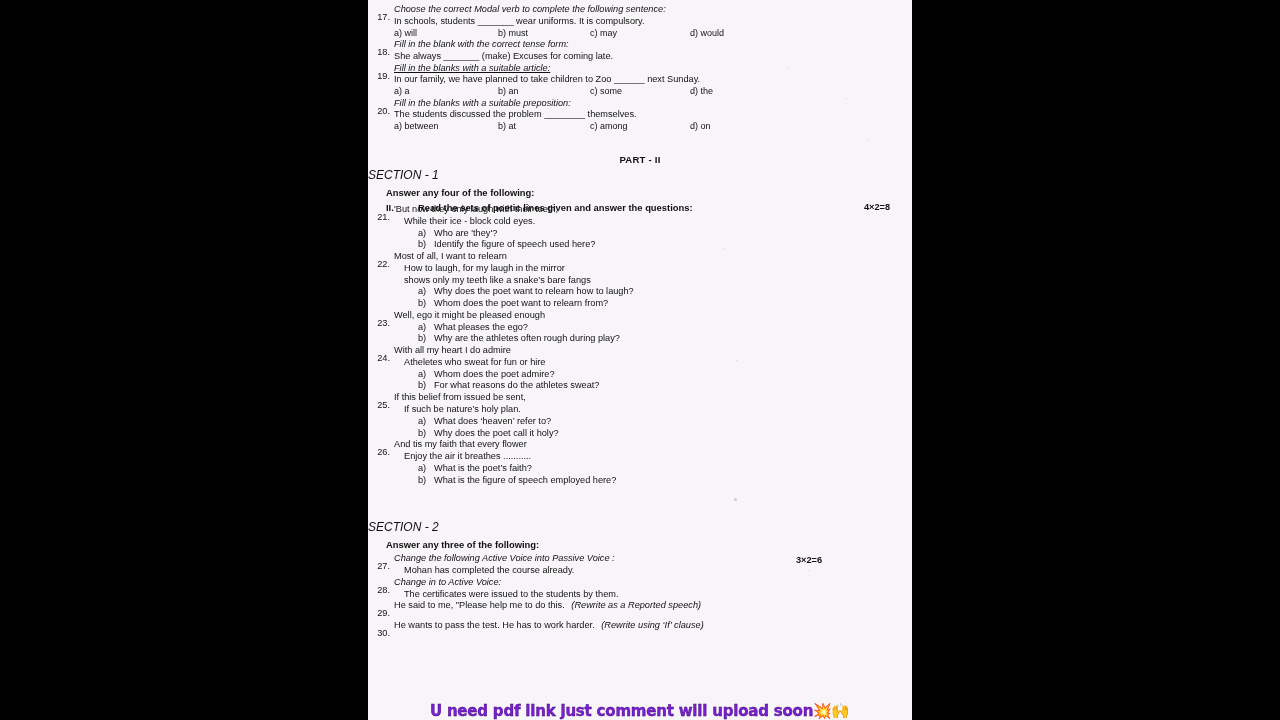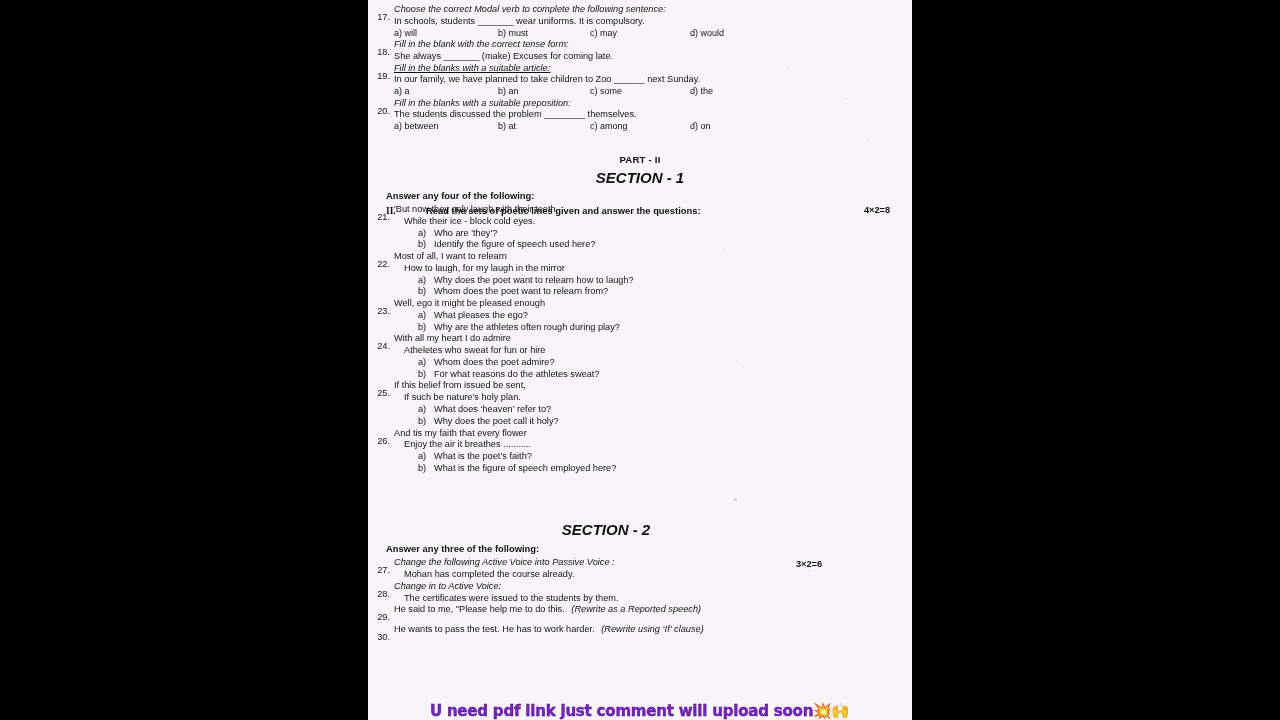--- a/index.html
+++ b/index.html
@@ -79,24 +79,24 @@
   .o2 { width: 92px; }
   .o3 { width: 100px; }
   .o4 { width: 80px; }
   .part-title {
     text-align: center;
     font-weight: bold;
     font-size: 9.6px;
     letter-spacing: .2px;
   }
   .section-title {
-    text-align: center;
-    font-weight: bold;
+    text-align: left;
+    font-weight: normal;
     font-style: italic;
-    font-size: 15px;
+    font-size: 12px;
   }
   .lead {
     font-weight: bold;
     font-size: 9.4px;
   }
   .marks {
     position: absolute;
     right: 22px;
     font-weight: bold;
     font-size: 9.2px;
@@ -201,21 +201,21 @@
             </div>
           </div>
         </div>
       </div>
 
       <div style="position:absolute;left:0;top:154px;width:544px;">
         <div class="part-title">PART - II</div>
         <div class="section-title" style="margin-top:2px;">SECTION - 1</div>
         <div class="lead" style="margin-top:3px;padding-left:18px;">Answer any four of the following:</div>
         <div class="rowhead" style="margin-top:3px;padding-left:18px;">
-          <span class="lead" style="width:40px;font-family:Liberation Serif, serif;">II.</span>
+          <span class="lead" style="width:32px;">II.</span>
           <span class="lead">Read the sets of poetic lines given and answer the questions:</span>
           <span class="marks" style="top:0;">4×2=8</span>
         </div>
       </div>
 
       <div style="position:absolute;left:0;top:204px;width:544px;">
 
         <div class="q">
           <div class="qnum">21.</div>
           <div class="qbody">
@@ -228,20 +228,21 @@
               <span class="lbl">b)</span><span>Identify the figure of speech used here?</span>
             </div>
           </div>
         </div>
 
         <div class="q">
           <div class="qnum">22.</div>
           <div class="qbody">
             <div>Most of all, I want to relearn</div>
             <div class="indent">How to laugh, for my laugh in the mirror</div>
+            <div class="indent">shows only my teeth like a snake’s bare fangs</div>
             <div class="sub">
               <span class="lbl">a)</span><span>Why does the poet want to relearn how to laugh?</span>
             </div>
             <div class="sub">
               <span class="lbl">b)</span><span>Whom does the poet want to relearn from?</span>
             </div>
           </div>
         </div>
 
         <div class="q">

